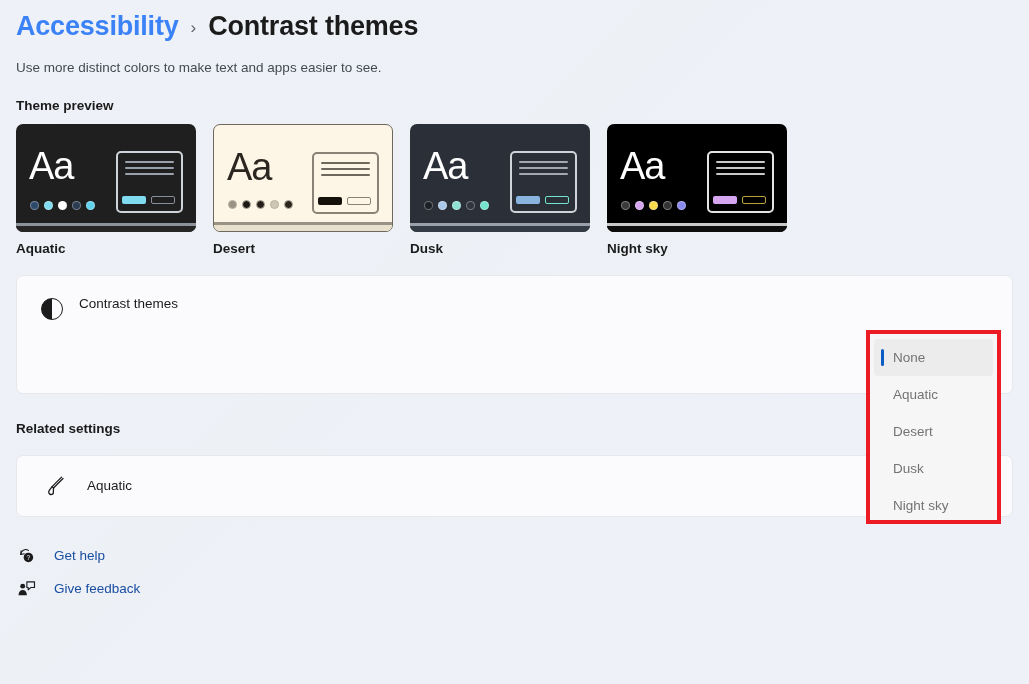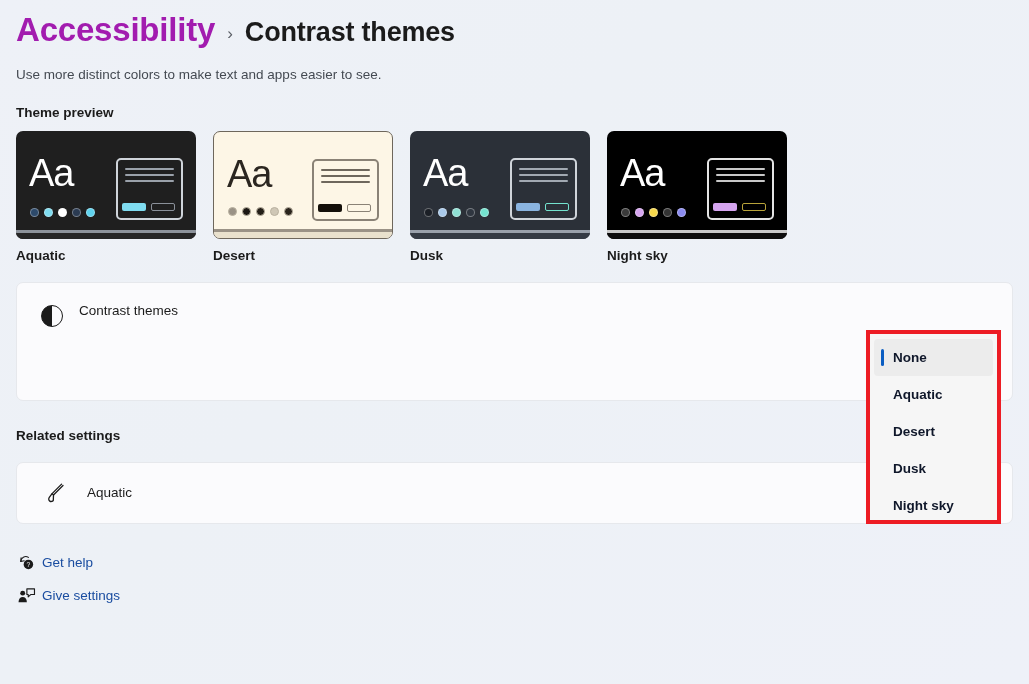--- a/index.html
+++ b/index.html
@@ -15,23 +15,23 @@
   }
 
   
   .breadcrumb {
     display: flex;
     align-items: baseline;
     gap: 12px;
     padding: 11px 0 0 16px;
   }
   .crumb-parent {
-    font-size: 33px;
+    font-size: 27px;
     font-weight: 600;
-    color: #a21caf;
+    color: #3b82f6;
     letter-spacing: -0.2px;
   }
   .crumb-sep {
     font-size: 17px;
     color: #5b5f66;
     position: relative;
     top: -2px;
   }
   .crumb-current {
     font-size: 27px;
@@ -229,21 +229,21 @@
     color: #3a3d42;
     font-size: 15px;
     padding-right: 8px;
   }
 
   
   .links { padding: 22px 0 0 16px; }
   .link-row {
     display: flex;
     align-items: center;
-    gap: 6px;
+    gap: 18px;
     height: 33px;
     cursor: pointer;
     text-align: center;
   }
   .link-icon {
     width: 20px;
     display: flex;
     justify-content: center;
     align-items: center;
   }
@@ -271,23 +271,22 @@
     overflow: hidden;
   }
   .dd-item {
     height: 37px;
     display: flex;
     align-items: center;
     border-radius: 4px;
     position: relative;
     padding-left: 19px;
     font-size: 13.5px;
-    color: #0f172a;
+    color: #737373;
     cursor: pointer;
-    font-weight: bold;
   }
   .dd-item.selected { background: #ececec; }
   .dd-item.selected::before {
     content: "";
     position: absolute;
     left: 7px;
     top: 10px;
     bottom: 10px;
     width: 3px;
     border-radius: 2px;
@@ -459,21 +458,21 @@
     <div class="link-text">Get help</div>
   </div>
   <div class="link-row">
     <div class="link-icon">
       <svg width="19" height="19" viewBox="0 0 20 20" fill="none" stroke="#1b1b1b" stroke-width="1.2">
         <circle cx="6" cy="7.5" r="2.6" fill="#1b1b1b" stroke="none"></circle>
         <path d="M1.6 17 C1.6 13.4 3.6 11.6 6 11.6 C8.4 11.6 10.4 13.4 10.4 17 Z" fill="#1b1b1b" stroke="none"></path>
         <path d="M10.4 3 H18.4 V9 H14.4 L11.8 11.4 V9 H10.4 Z" stroke-linejoin="round"></path>
       </svg>
     </div>
-    <div class="link-text">Give settings</div>
+    <div class="link-text">Give feedback</div>
   </div>
 </div>
 
 <div class="dropdown-annotation">
   <div class="dropdown" id="dropdown">
       <div class="dd-item selected">None</div>
       <div class="dd-item">Aquatic</div>
       <div class="dd-item">Desert</div>
       <div class="dd-item">Dusk</div>
       <div class="dd-item">Night sky</div>

